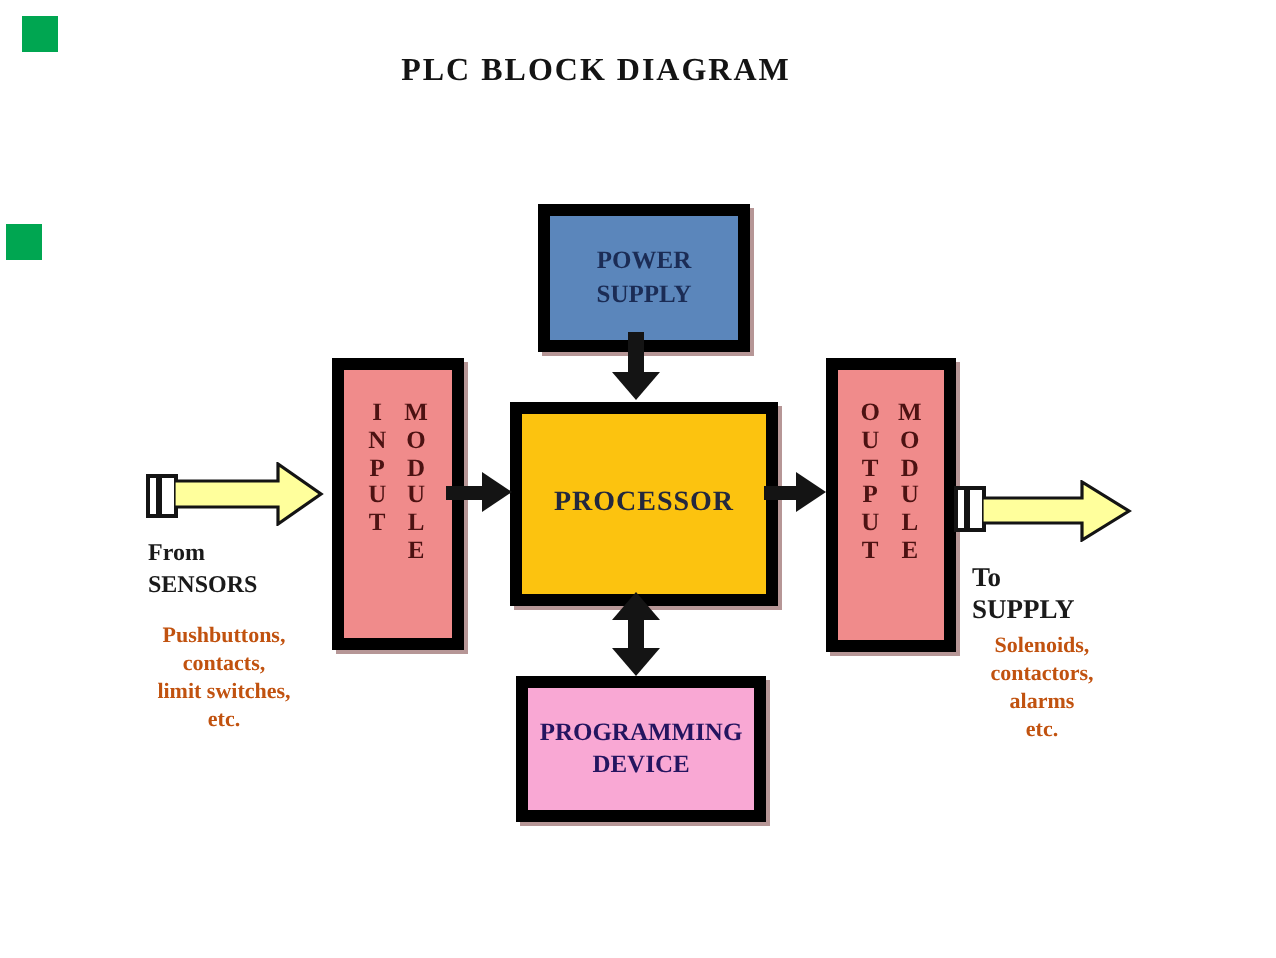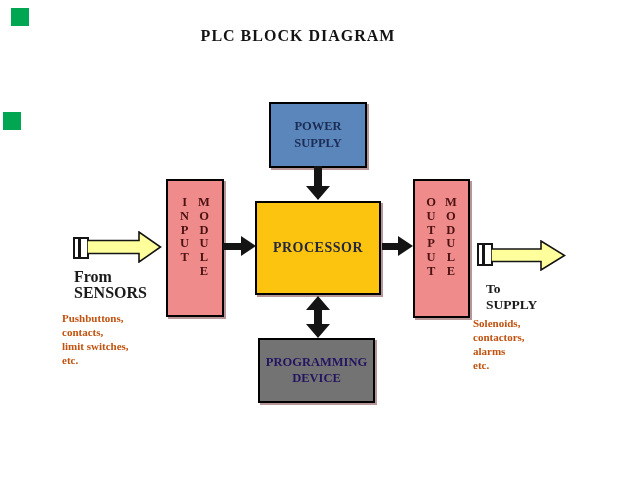--- a/index.html
+++ b/index.html
@@ -3,50 +3,50 @@
 <meta charset="utf-8">
 <style>
   html,body{margin:0;padding:0;background:#ffffff;}
   .canvas{position:relative;width:638px;height:479px;background:#ffffff;overflow:hidden;
           font-family:"Liberation Serif","DejaVu Serif",serif;font-weight:bold;}
   .abs{position:absolute;}
   .pre{white-space:pre-line;}
 
   .title{left:168px;top:27px;width:260px;text-align:center;font-size:16px;letter-spacing:1px;color:#141414;}
 
-  .box{position:absolute;border:2px solid #000000;box-shadow:2px 2px 0 rgba(110,45,45,.5);
+  .box{position:absolute;border:6px solid #000000;box-shadow:2px 2px 0 rgba(110,45,45,.5);
        display:flex;align-items:center;justify-content:center;text-align:center;font-family:Liberation Serif, serif;}
   .power{left:269px;top:102px;width:94px;height:62px;background:#5B86BB;
          color:#1B2C55;font-size:12.5px;line-height:17px;}
   .processor{left:255px;top:201px;width:122px;height:90px;background:#FCC30F;
          color:#23283E;font-size:14px;letter-spacing:.5px;}
   .module{background:#F08B8B;color:#4C1212;align-items:flex-start;justify-content:center;
           font-size:12.5px;line-height:13.8px;}
   .input-module{left:166px;top:179px;width:54px;height:134px;}
   .output-module{left:413px;top:179px;width:53px;height:135px;}
   .module .cols{display:flex;gap:9px;padding-top:15px;}
   .module .col{text-align:center;}
-  .device{left:258px;top:338px;width:113px;height:61px;background:#737373;
+  .device{left:258px;top:338px;width:113px;height:61px;background:#f9a8d4;
           color:#241560;font-size:12.5px;line-height:15.5px;}
 
   
   .shaft-h{position:absolute;background:#141414;height:7px;}
   .head-right{position:absolute;width:0;height:0;border-left:15px solid #141414;
               border-top:10px solid transparent;border-bottom:10px solid transparent;}
   .shaft-v{position:absolute;background:#141414;width:8px;}
   .head-down{position:absolute;width:0;height:0;border-top:14px solid #141414;
              border-left:12px solid transparent;border-right:12px solid transparent;}
   .head-up{position:absolute;width:0;height:0;border-bottom:14px solid #141414;
            border-left:12px solid transparent;border-right:12px solid transparent;}
 
   .bar{position:absolute;background:#ffffff;border:2px solid #141414;}
 
-  .from-label{left:74px;top:269px;font-size:16px;line-height:15.5px;color:#1a1a1a;}
+  .from-label{left:74px;top:269px;font-size:12px;line-height:15.5px;color:#1a1a1a;}
   .to-label{left:486px;top:281px;font-size:13.5px;line-height:15.5px;color:#1a1a1a;}
-  .detail{font-size:11px;line-height:14px;color:#C1520F;text-align:left;}
+  .detail{font-size:11px;line-height:14px;color:#C1520F;text-align:center;}
   .left-detail{left:62px;top:311px;width:100px;}
   .right-detail{left:473px;top:316px;width:96px;}
 
   .green-sq{position:absolute;width:18px;height:18px;background:#00A651;}
 </style>
 </head>
 <body>
 
 <div class="canvas">
 

